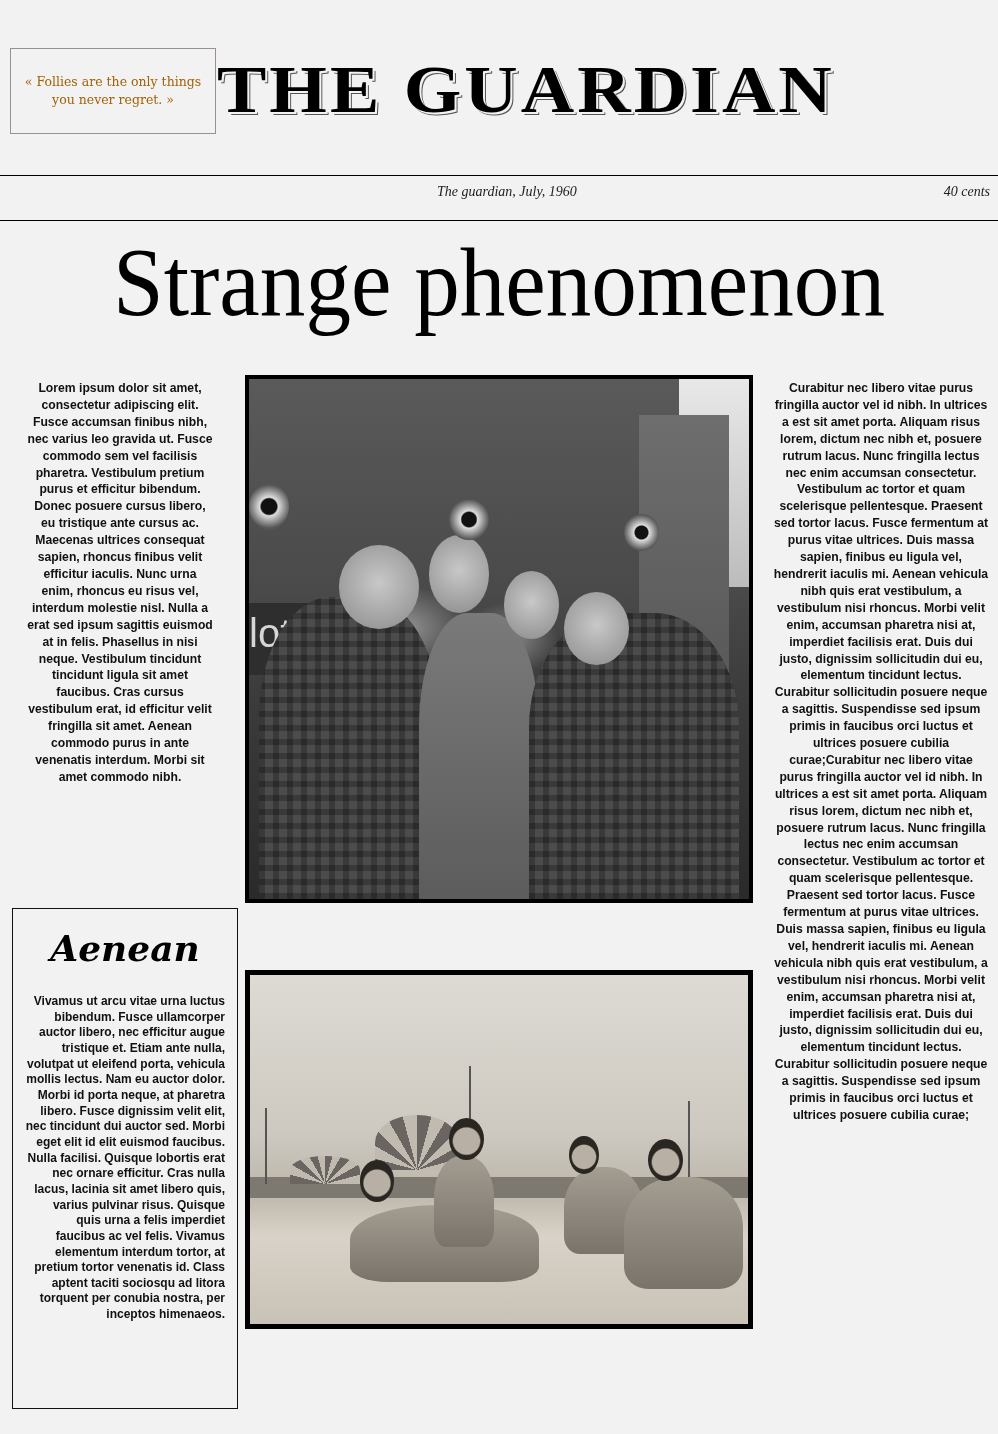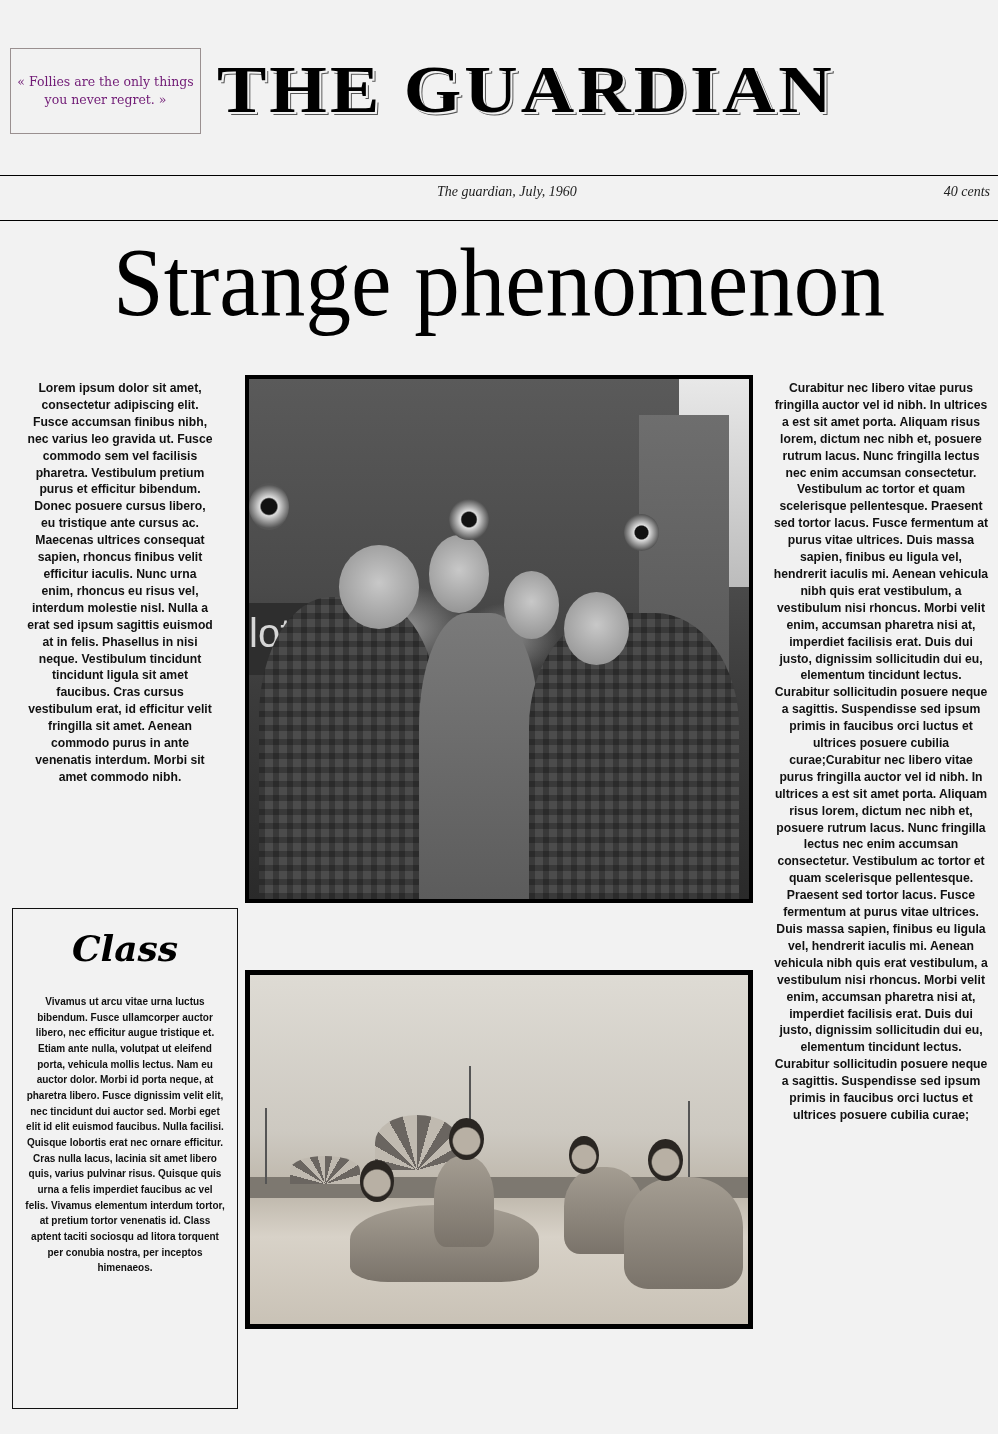--- a/index.html
+++ b/index.html
@@ -13,32 +13,32 @@
       position: relative;
       font-family: "Liberation Sans", sans-serif;
       color: #000;
     }
 
     
     .quote-box {
       position: absolute;
       left: 10px;
       top: 48px;
-      width: 191px;
+      width: 206px;
       height: 86px;
       border: 1px solid #9a9090;
       display: flex;
       align-items: center;
       justify-content: center;
       text-align: center;
       font-family: "DejaVu Serif", serif;
       font-size: 12.5px;
       line-height: 18px;
       padding: 0 6px;
-      color: #701a75;
+      color: #a16207;
     }
     .masthead-title {
       position: absolute;
       left: 217px;
       top: 52px;
       width: 570px;
       height: 80px;
       font-family: "Liberation Serif", serif;
       font-weight: bold;
       font-size: 74px;
@@ -135,22 +135,23 @@
       font-family: "DejaVu Serif", serif;
       font-style: italic;
       font-weight: bold;
       font-size: 36px;
       line-height: 40px;
       margin-top: 19px;
     }
     .flash-text {
       margin: 26px auto 0;
       width: 200px;
-      font-size: 10px;
+      font-size: 12px;
       line-height: 15.65px;
+      text-align: right;
     }
 
     
     .photo-frame {
       position: absolute;
       background: #000;
     }
     .photo-1 {
       left: 245px;
       top: 375px;
@@ -253,21 +254,21 @@
   <span class="dateline-price">40 cents</span>
 </div>
 
 <h1 class="headline">Strange phenomenon</h1>
 
 <div class="left-col col-text">
   <p>Lorem ipsum dolor sit amet, consectetur adipiscing elit. Fusce accumsan finibus nibh, nec varius leo gravida ut. Fusce commodo sem vel facilisis pharetra. Vestibulum pretium purus et efficitur bibendum. Donec posuere cursus libero, eu tristique ante cursus ac. Maecenas ultrices consequat sapien, rhoncus finibus velit efficitur iaculis. Nunc urna enim, rhoncus eu risus vel, interdum molestie nisl. Nulla a erat sed ipsum sagittis euismod at in felis. Phasellus in nisi neque. Vestibulum tincidunt tincidunt ligula sit amet faucibus. Cras cursus vestibulum erat, id efficitur velit fringilla sit amet. Aenean commodo purus in ante venenatis interdum. Morbi sit amet commodo nibh.</p>
 </div>
 
 <div class="flash-box">
-  <h2 class="flash-title">Class</h2>
+  <h2 class="flash-title">Aenean</h2>
   <p class="flash-text col-text">Vivamus ut arcu vitae urna luctus bibendum. Fusce ullamcorper auctor libero, nec efficitur augue tristique et. Etiam ante nulla, volutpat ut eleifend porta, vehicula mollis lectus. Nam eu auctor dolor. Morbi id porta neque, at pharetra libero. Fusce dignissim velit elit, nec tincidunt dui auctor sed. Morbi eget elit id elit euismod faucibus. Nulla facilisi. Quisque lobortis erat nec ornare efficitur. Cras nulla lacus, lacinia sit amet libero quis, varius pulvinar risus. Quisque quis urna a felis imperdiet faucibus ac vel felis. Vivamus elementum interdum tortor, at pretium tortor venenatis id. Class aptent taciti sociosqu ad litora torquent per conubia nostra, per inceptos himenaeos.</p>
 </div>
 
 <div class="photo-frame photo-1">
   <div class="photo-inner">
     <div class="p1-sky"></div>
     <div class="p1-building-right"></div>
     <div class="p1-sign"><span>loth</span></div>
     <div class="p1-kid a"></div>
     <div class="p1-kid b"></div>

